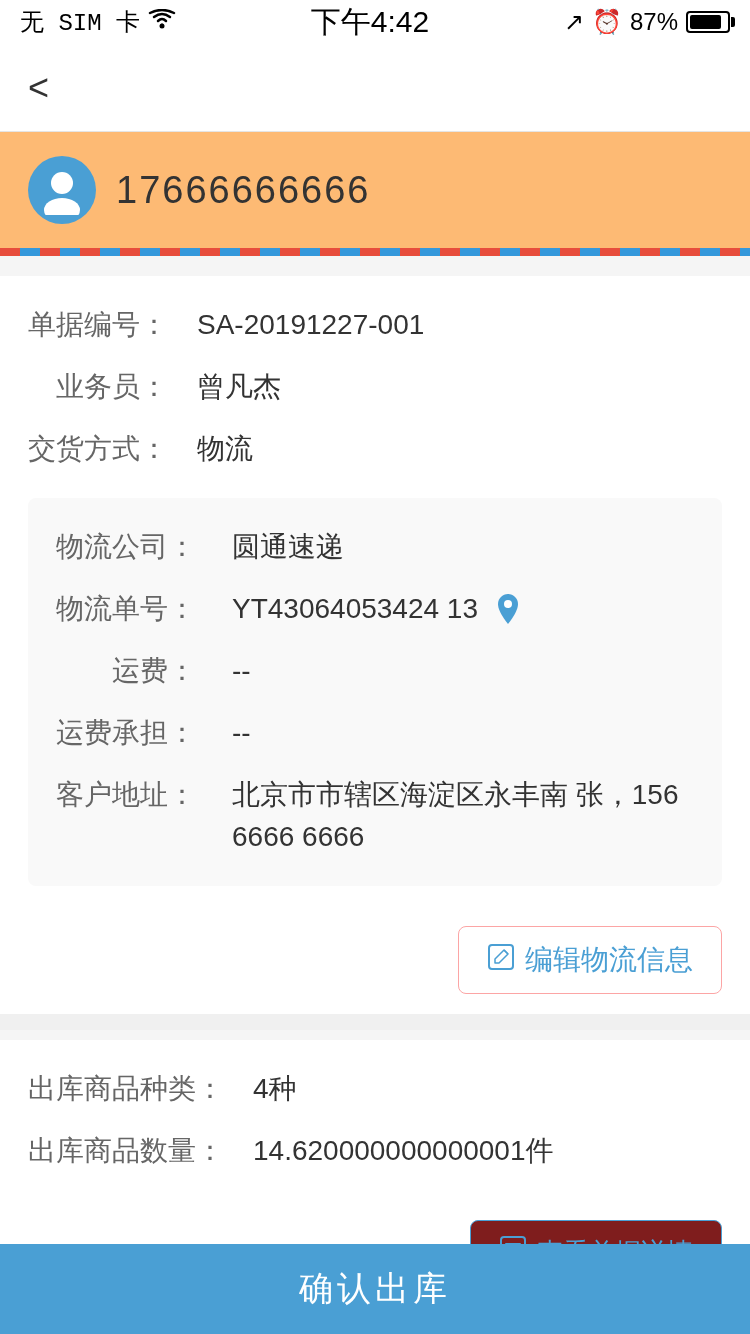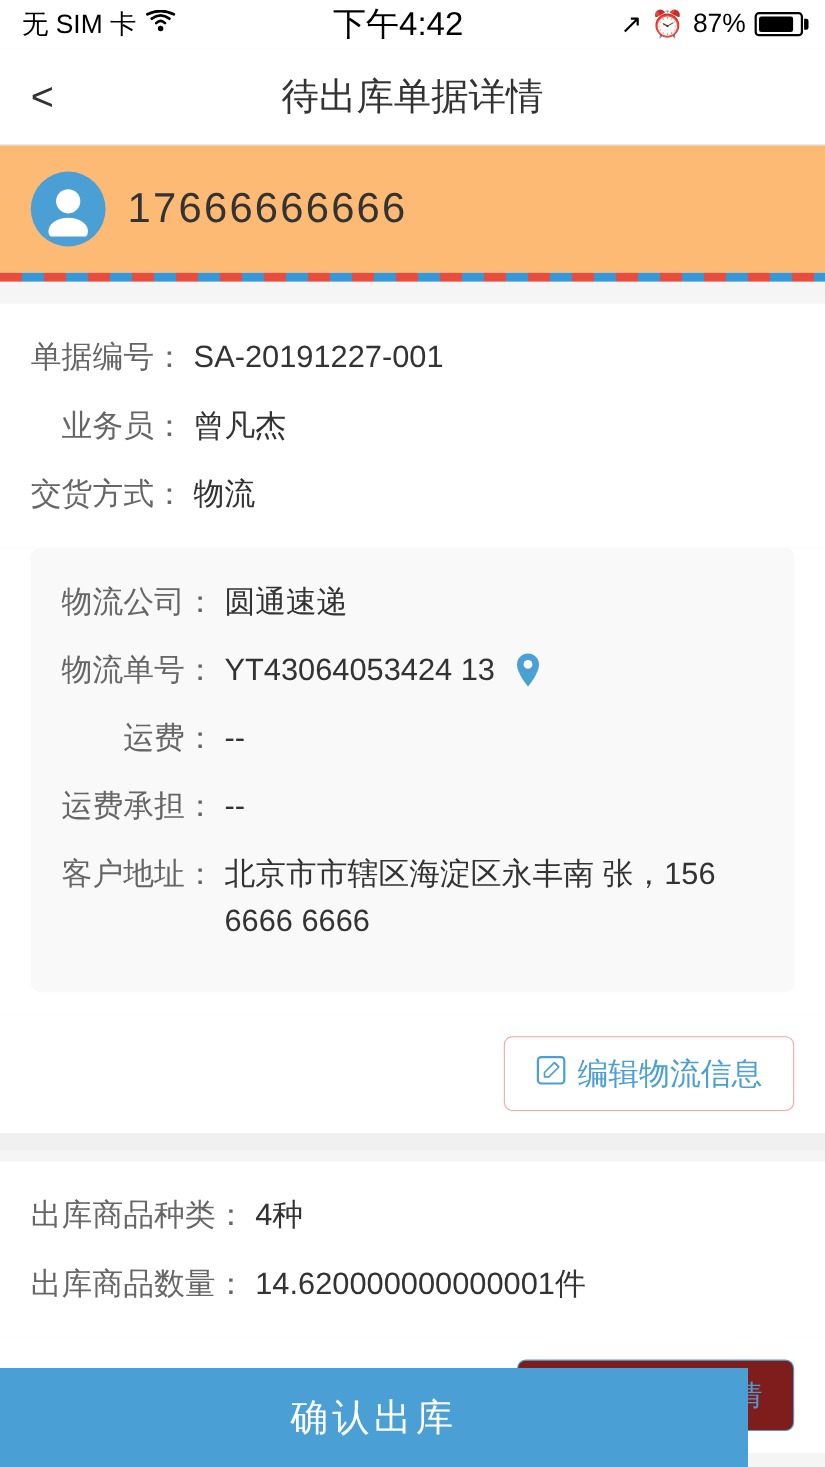--- a/index.html
+++ b/index.html
@@ -25,20 +25,21 @@
       justify-content: space-between;
       padding: 0 20px;
       font-size: 24px;
       color: #000;
     }
     .status-left {
       display: flex;
       align-items: center;
       gap: 8px;
       font-size: 24px;
+      font-family: Liberation Mono, monospace;
     }
     .status-center {
       font-size: 30px;
       font-weight: 500;
     }
     .status-right {
       display: flex;
       align-items: center;
       gap: 8px;
       font-size: 24px;
@@ -145,20 +146,21 @@
       margin-top: 20px;
       padding: 28px;
     }
 
     .info-row {
       display: flex;
       align-items: flex-start;
       margin-bottom: 20px;
       font-size: 28px;
       line-height: 1.5;
+      gap: 21px;
     }
     .info-row:last-child {
       margin-bottom: 0;
       align-items: flex-end;
     }
     .info-label {
       color: #666;
       min-width: 140px;
       text-align: right;
       flex-shrink: 0;
@@ -176,23 +178,24 @@
       padding: 28px;
       margin: 0 0 0 0;
     }
 
     .logistics-row {
       display: flex;
       align-items: flex-start;
       margin-bottom: 20px;
       font-size: 28px;
       line-height: 1.5;
+      gap: 28px;
     }
     .logistics-row:last-child {
-      margin-bottom: 16px;
+      margin-bottom: 0;
     }
     .logistics-label {
       color: #666;
       min-width: 140px;
       text-align: right;
       flex-shrink: 0;
     }
     .logistics-value {
       color: #333;
       flex: 1;
@@ -266,21 +269,21 @@
       flex: 1;
       min-height: 200px;
       background: #f5f5f5;
     }
 
     
     .confirm-btn-bar {
       position: fixed;
       bottom: 0;
       left: 0;
-      width: 680px;
+      width: 750px;
       background: #4a9fd4;
       height: 90px;
       display: flex;
       align-items: center;
       justify-content: center;
       cursor: pointer;
     }
     .confirm-btn-text {
       color: #fff;
       font-size: 34px;
@@ -312,21 +315,20 @@
     <span class="battery-icon">
       <span class="battery-fill"></span>
     </span>
   </div>
 </div>
 
 <div class="nav-bar">
   <div class="nav-back">
     <span>&lt;</span>
   </div>
-  <div class="nav-title">待出库单据详情</div>
 </div>
 
 <div class="user-header">
   <div class="user-avatar">
     <svg viewBox="0 0 50 50" xmlns="http://www.w3.org/2000/svg">
       <circle cx="25" cy="18" r="11" fill="#fff"></circle>
       <ellipse cx="25" cy="45" rx="18" ry="12" fill="#fff"></ellipse>
     </svg>
   </div>
   <span class="user-phone">17666666666</span>

